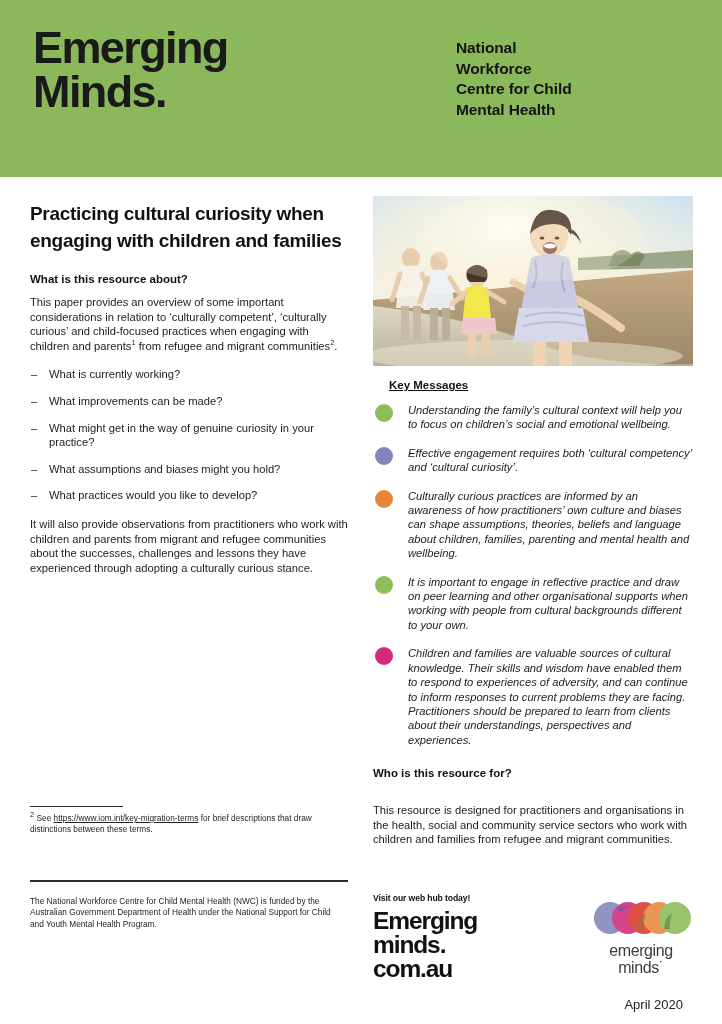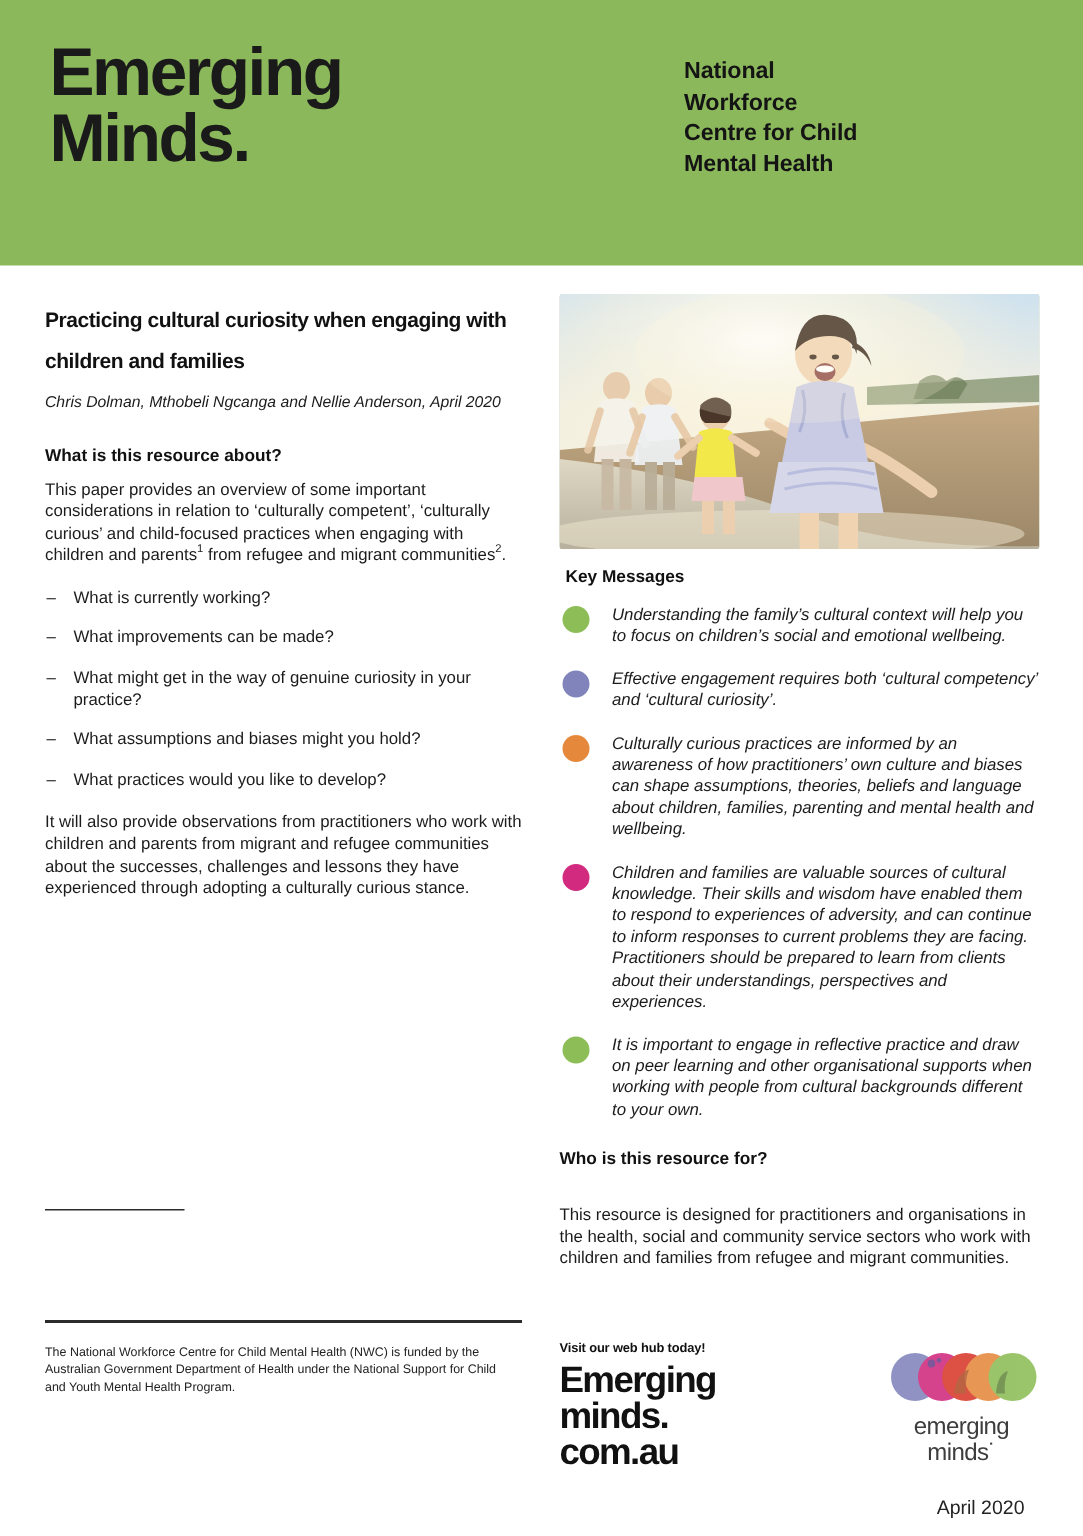--- a/index.html
+++ b/index.html
@@ -60,26 +60,26 @@
   }
   .col-right {
     position: absolute;
     left: 373px;
     top: 196px;
     width: 320px;
   }
 
   
   .doc-title {
-    font-size: 14px;
+    font-size: 19px;
     line-height: 27px;
     font-weight: bold;
     color: #111111;
     letter-spacing: -0.3px;
-    margin: 0 0 8px 0;
+    margin: 0 0 19px 0;
   }
   .byline {
     font-size: 10.5px;
     line-height: 13.5px;
     font-style: italic;
     color: #1c1c1c;
     margin: 0 0 22px 0;
   }
   .sec-head {
     font-size: 11.5px;
@@ -166,21 +166,22 @@
     position: relative;
     overflow: hidden;
     background: #cfd8c8;
   }
   .hero-photo svg { display: block; }
 
   .km-head {
     font-size: 11.5px;
     font-weight: bold;
     color: #111111;
-    margin: 13px 0 12px 4px;
+    margin: 13px 0 12px 16px;
+    text-decoration: underline;
   }
   .km-list { margin: 0; padding: 0; list-style: none; font-style: italic; }
   .km-item {
     position: relative;
     padding-left: 35px;
     margin-bottom: 14px;
   }
   .km-dot {
     position: absolute;
     left: 2px;
@@ -266,40 +267,40 @@
     <div class="brand-wordmark">Emerging
 Minds.</div>
     <div class="brand-sub">National
 Workforce
 Centre for Child
 Mental Health</div>
   </div>
 
   <div class="col-left">
     <h1 class="doc-title">Practicing cultural curiosity when engaging with children and families</h1>
-    <p class="byline">Chris Dolman, Mthobeli Ngcanga and Nellie Anderson, April 2020</p>
 
     <h2 class="sec-head">What is this resource about?</h2>
 
     <p class="body-p"><span>This paper provides an overview of some important considerations in relation to ‘culturally competent’, ‘culturally curious’ and child-focused practices when engaging with children and parents</span><sup>1</sup><span> from refugee and migrant communities</span><sup>2</sup><span>.</span></p>
 
 
     <ul class="dash-list">
       <li><span class="dash">–</span><span>What is currently working?</span></li>
       <li><span class="dash">–</span><span>What improvements can be made?</span></li>
       <li><span class="dash">–</span><span>What might get in the way of genuine curiosity in your practice?</span></li>
       <li><span class="dash">–</span><span>What assumptions and biases might you hold?</span></li>
       <li><span class="dash">–</span><span>What practices would you like to develop?</span></li>
     </ul>
 
     <p class="body-p">It will also provide observations from practitioners who work with children and parents from migrant and refugee communities about the successes, challenges and lessons they have experienced through adopting a culturally curious stance.</p>
   </div>
 
   <div class="footnotes">
     <div class="fn-rule"></div>
+    <p class="fn"><sup>2</sup> <span>See </span><span class="link">https://www.iom.int/key-migration-terms</span><span> for brief descriptions that draw distinctions between these terms.</span></p>
   </div>
 
   <div class="fund-rule"></div>
   <div class="funding">The National Workforce Centre for Child Mental Health (NWC) is funded by the Australian Government Department of Health under the National Support for Child and Youth Mental Health Program.</div>
 
   <div class="col-right">
 
     <div class="hero-photo">
       <svg width="320" height="170" viewBox="0 0 320 170">
         <defs>
@@ -389,26 +390,26 @@
       </li>
       <li class="km-item">
         <span class="km-dot" style="background:#8084ba"></span>
         <span class="km-text">Effective engagement requires both ‘cultural competency’ and ‘cultural curiosity’.</span>
       </li>
       <li class="km-item">
         <span class="km-dot" style="background:#e5883c"></span>
         <span class="km-text">Culturally curious practices are informed by an awareness of how practitioners’ own culture and biases can shape assumptions, theories, beliefs and language about children, families, parenting and mental health and wellbeing.</span>
       </li>
       <li class="km-item">
+        <span class="km-dot" style="background:#8cbd56"></span>
+        <span class="km-text">It is important to engage in reflective practice and draw on peer learning and other organisational supports when working with people from cultural backgrounds different to your own.</span>
+      </li>
+      <li class="km-item">
         <span class="km-dot" style="background:#d12a7e"></span>
         <span class="km-text">Children and families are valuable sources of cultural knowledge. Their skills and wisdom have enabled them to respond to experiences of adversity, and can continue to inform responses to current problems they are facing. Practitioners should be prepared to learn from clients about their understandings, perspectives and experiences.</span>
-      </li>
-      <li class="km-item">
-        <span class="km-dot" style="background:#8cbd56"></span>
-        <span class="km-text">It is important to engage in reflective practice and draw on peer learning and other organisational supports when working with people from cultural backgrounds different to your own.</span>
       </li>
     </ul>
 
     <h2 class="who-head">Who is this resource for?</h2>
     <p class="who-text">This resource is designed for practitioners and organisations in the health, social and community service sectors who work with children and families from refugee and migrant communities.</p>
   </div>
 
   <div class="footer">
     <p class="visit-line">Visit our web hub today!</p>
     <p class="web-url">Emerging

